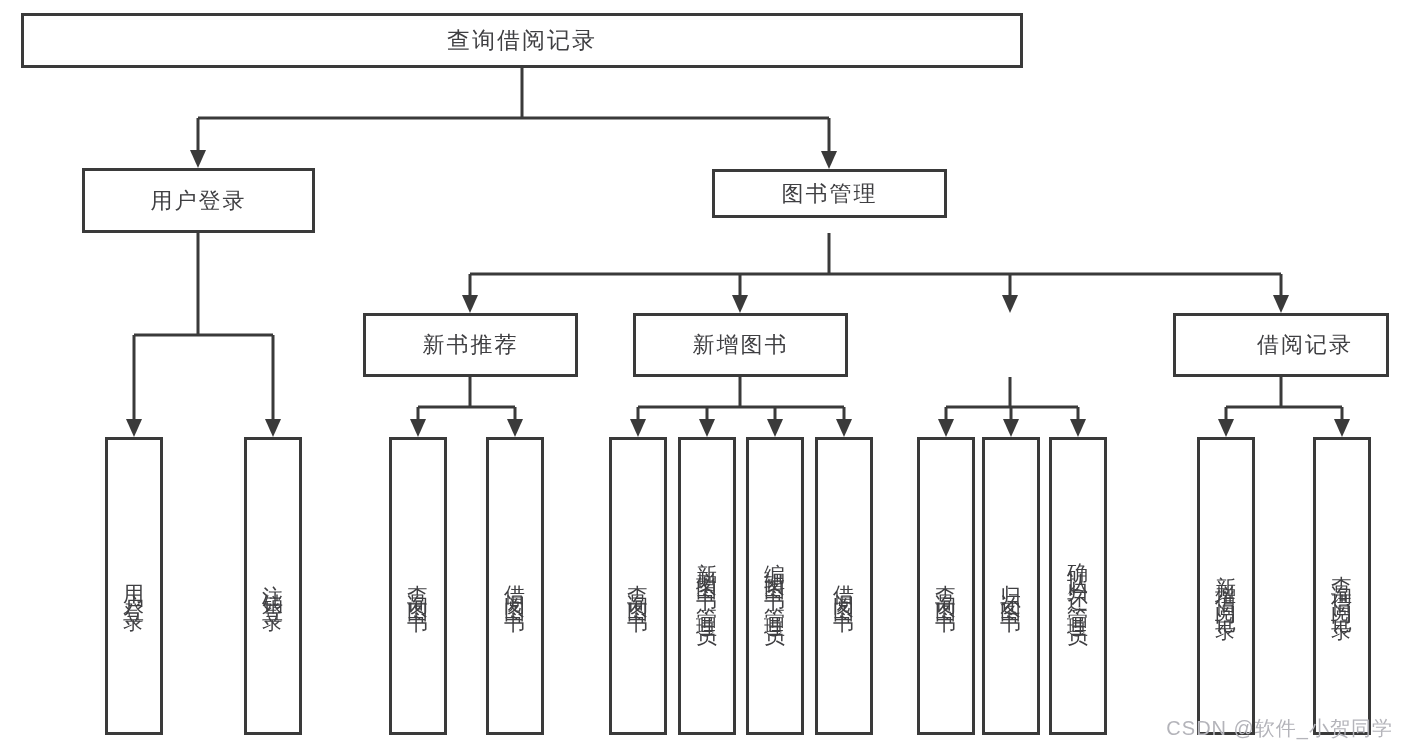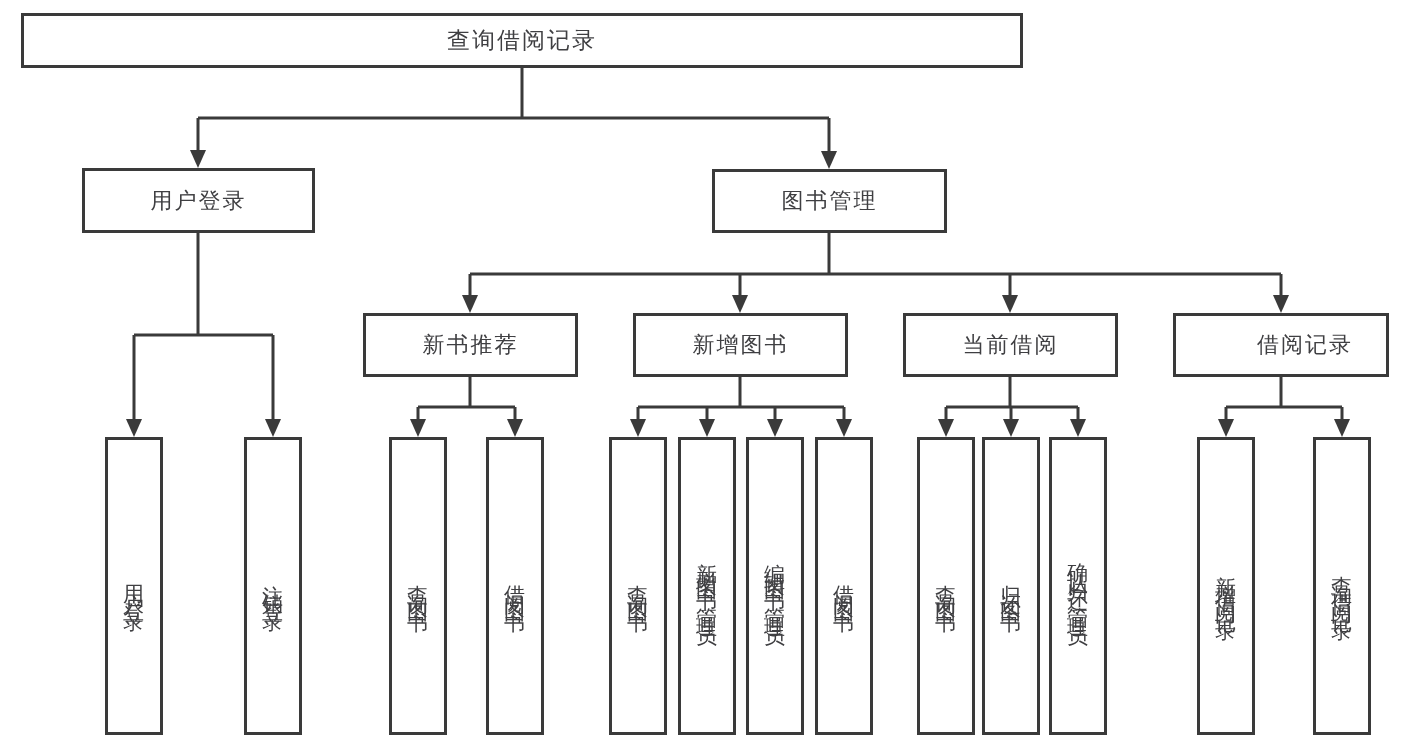--- a/index.html
+++ b/index.html
@@ -33,21 +33,21 @@
     writing-mode:vertical-rl;
     text-orientation:mixed;
     font-size:21px;
     letter-spacing:9px;
     line-height:1;
     white-space:normal;
     top:437px;width:58px;height:298px;
   }
   .n-root{left:21px;top:13px;width:1002px;height:55px;font-size:23px;}
   .n-user-login{left:82px;top:168px;width:233px;height:65px;}
-  .n-book-mgmt{left:712px;top:169px;width:235px;height:64px;}
+  .n-book-mgmt{left:712px;top:169px;width:235px;height:49px;}
   .n-l3{top:313px;width:215px;height:64px;}
   .n-rec{left:363px;}
   .n-borrow{left:633px;}
   .n-current{left:903px;}
   .n-records{left:1173px;width:216px;padding-left:48px;}
   .lf-1{left:105px;}  .lf-2{left:244px;}
   .lf-3{left:389px;}  .lf-4{left:486px;}
   .lf-5{left:609px;}  .lf-6{left:678px;}  .lf-7{left:746px;}  .lf-8{left:815px;}
   .lf-9{left:917px;}  .lf-10{left:982px;} .lf-11{left:1049px;}
   .lf-12{left:1197px;} .lf-13{left:1313px;}
@@ -105,34 +105,34 @@
     </g>
   </svg>
 
   <div class="node n-root">查询借阅记录</div>
 
   <div class="node n-user-login">用户登录</div>
   <div class="node n-book-mgmt">图书管理</div>
 
   <div class="node n-l3 n-rec">新书推荐</div>
   <div class="node n-l3 n-borrow">新增图书</div>
-  <div class="node n-l3 n-current">当前借阅</div>
   <div class="node n-l3 n-records">借阅记录</div>
 
   <div class="node vnode lf-1">用户登录</div>
   <div class="node vnode lf-2">注销登录</div>
 
   <div class="node vnode lf-3">查询图书</div>
   <div class="node vnode lf-4">借阅图书</div>
 
   <div class="node vnode lf-5">查询图书</div>
   <div class="node vnode lf-6">新增图书（管理员）</div>
   <div class="node vnode lf-7">编辑图书（管理员）</div>
   <div class="node vnode lf-8">借阅图书</div>
 
   <div class="node vnode lf-9">查询图书</div>
   <div class="node vnode lf-10">归还图书</div>
   <div class="node vnode lf-11">确认归还（管理员）</div>
 
   <div class="node vnode lf-12">新增借阅记录</div>
   <div class="node vnode lf-13">查询借阅记录</div>
 
+  <div id="watermark">CSDN @软件_小贺同学</div>
 </div>
 
 </body></html>

